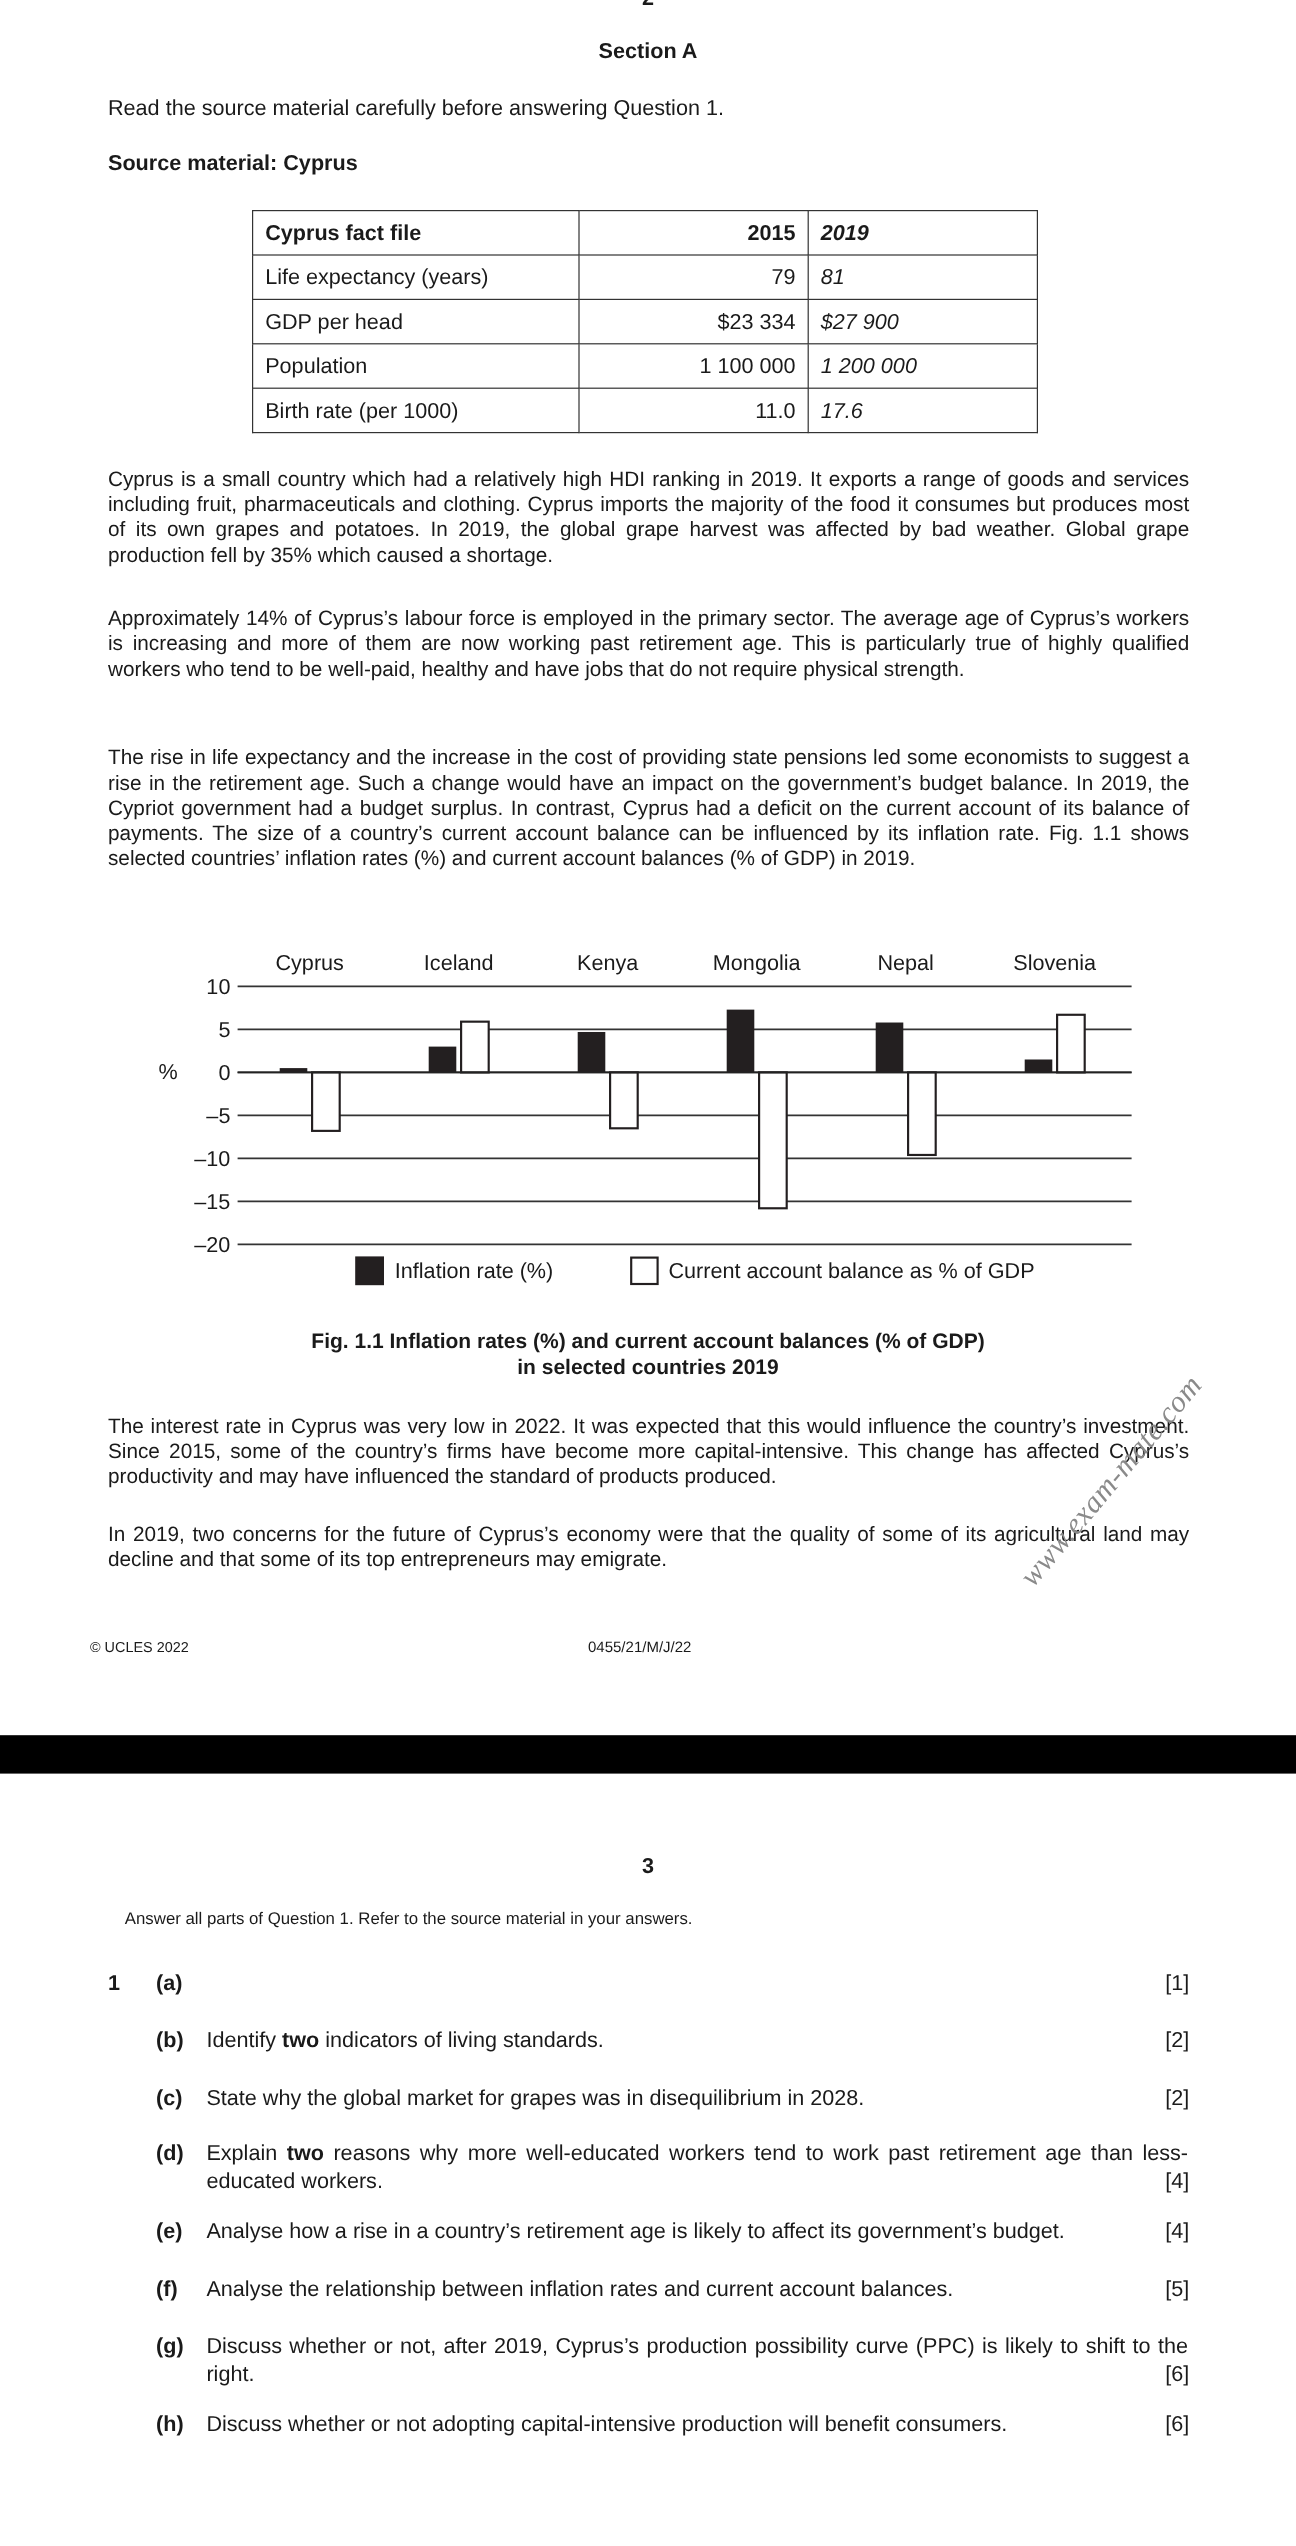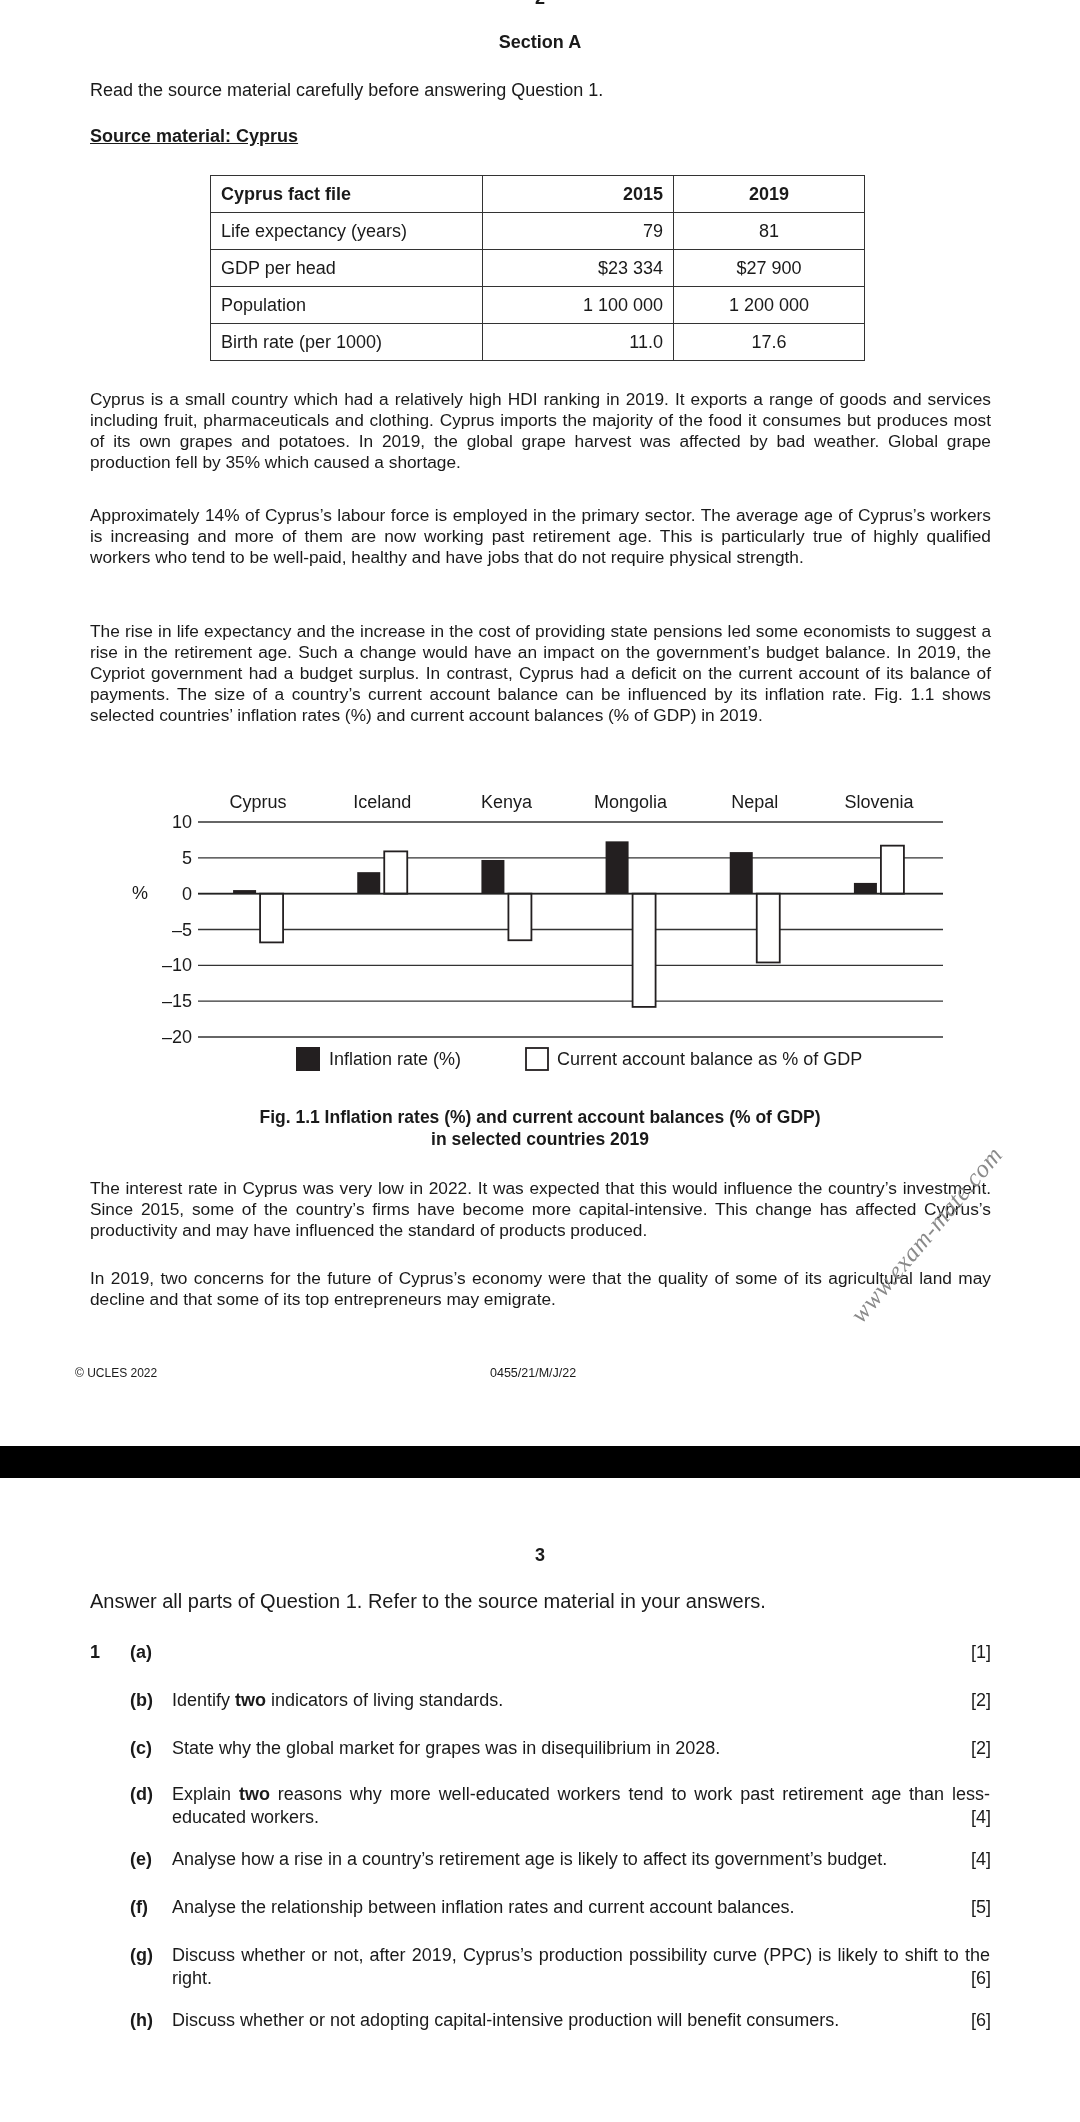--- a/index.html
+++ b/index.html
@@ -2,43 +2,43 @@
 <html><head>
 <meta charset="utf-8">
 <style>
   html, body { margin:0; padding:0; background:#ffffff; }
   body { width:1080px; height:2122px; position:relative; overflow:hidden;
          font-family:"Liberation Sans", sans-serif; color:#1a1a1a; }
   .abs { position:absolute; }
   .page-num { left:0; width:1080px; text-align:center; font-weight:bold; font-size:18px; }
   .section-title { left:0; width:1080px; text-align:center; font-weight:bold; font-size:18px; top:32px; }
   .intro { left:90px; top:80px; font-size:18px; }
-  .source-title { left:90px; top:126px; font-size:18px; font-weight:bold;text-decoration:underline; }
+  .source-title { left:90px; top:126px; font-size:18px; font-weight:bold; }
 
   table.fact { position:absolute; left:210px; top:175px; border-collapse:collapse; font-size:18px; }
   table.fact td, table.fact th { border:1.5px solid #333; height:36px; padding:0 10px; }
   table.fact th { font-weight:bold; }
   table.fact .c1 { width:251px; text-align:left; }
   table.fact .c2 { width:170px; text-align:right; }
-  table.fact .c3 { width:170px; text-align:center; }
+  table.fact .c3 { width:170px; text-align:left;font-style:italic; }
 
   .para { left:90px; width:901px; font-size:17.3px; line-height:21px; text-align:justify; }
 
   .chart-svg { left:0; top:780px; }
   .chart-svg text { font-family:"Liberation Sans", sans-serif; fill:#1a1a1a; }
 
   .fig-caption { left:0; width:1080px; text-align:center; font-weight:bold; font-size:17.5px; line-height:22px; top:1106px; }
 
   .footer-left { left:75px; top:1366px; font-size:12px; }
   .footer-mid { left:490px; top:1366px; font-size:12.5px; }
   .watermark { left:845px; top:1310px; font-family:"Liberation Serif", serif; font-style:italic; font-size:25px;
                color:#8a8a8a; transform:rotate(-50deg); transform-origin:left top; white-space:nowrap; letter-spacing:0.5px; }
   .black-band { left:0; top:1446px; width:1080px; height:32px; background:#000; }
 
-  .answer-intro { left:90px; top:1590px; font-size:20px; }
+  .answer-intro { left:104px; top:1590px; font-size:14px; }
   .q-row { position:absolute; left:90px; width:901px; font-size:18px; line-height:23px; }
   .q-num { position:absolute; left:0; font-weight:bold; }
   .q-part { position:absolute; left:40px; font-weight:bold; }
   .q-text { position:absolute; left:82px; width:760px; text-align:justify; }
   .q-text.wide { width:818px; }
   .q-marks { position:absolute; right:0; }
   b { font-weight:bold; }
 </style>
 </head>
 <body>

